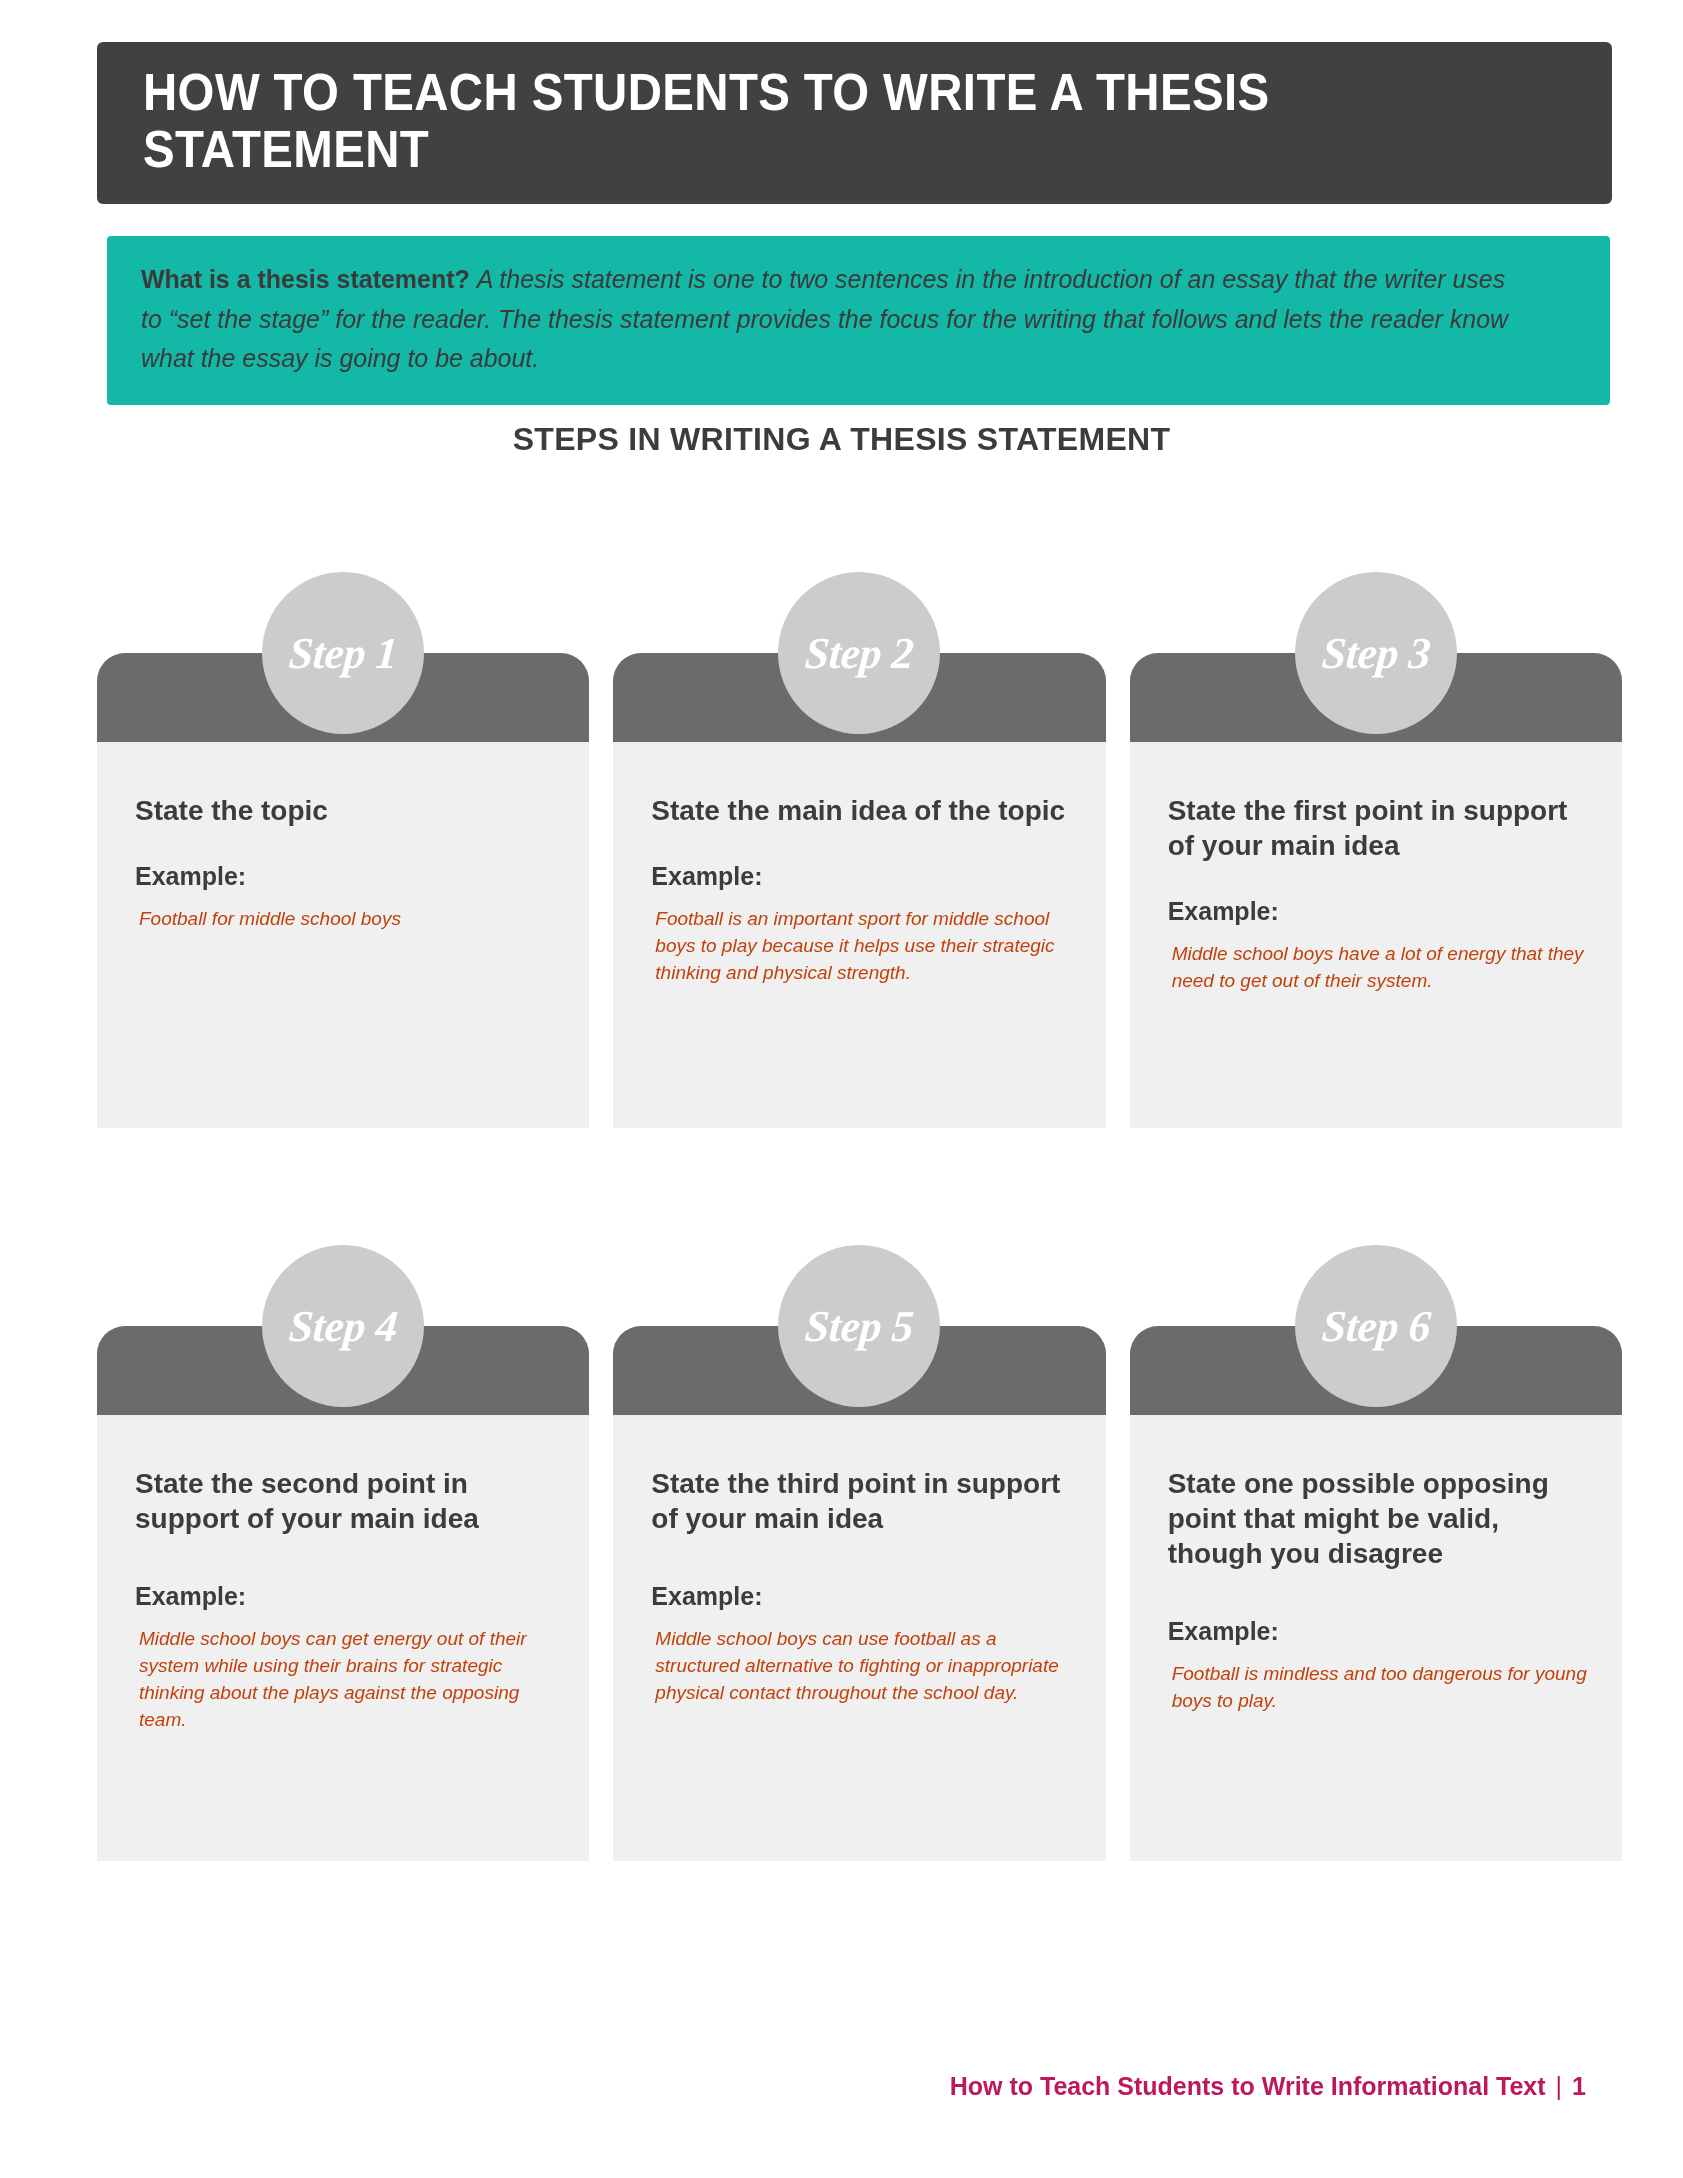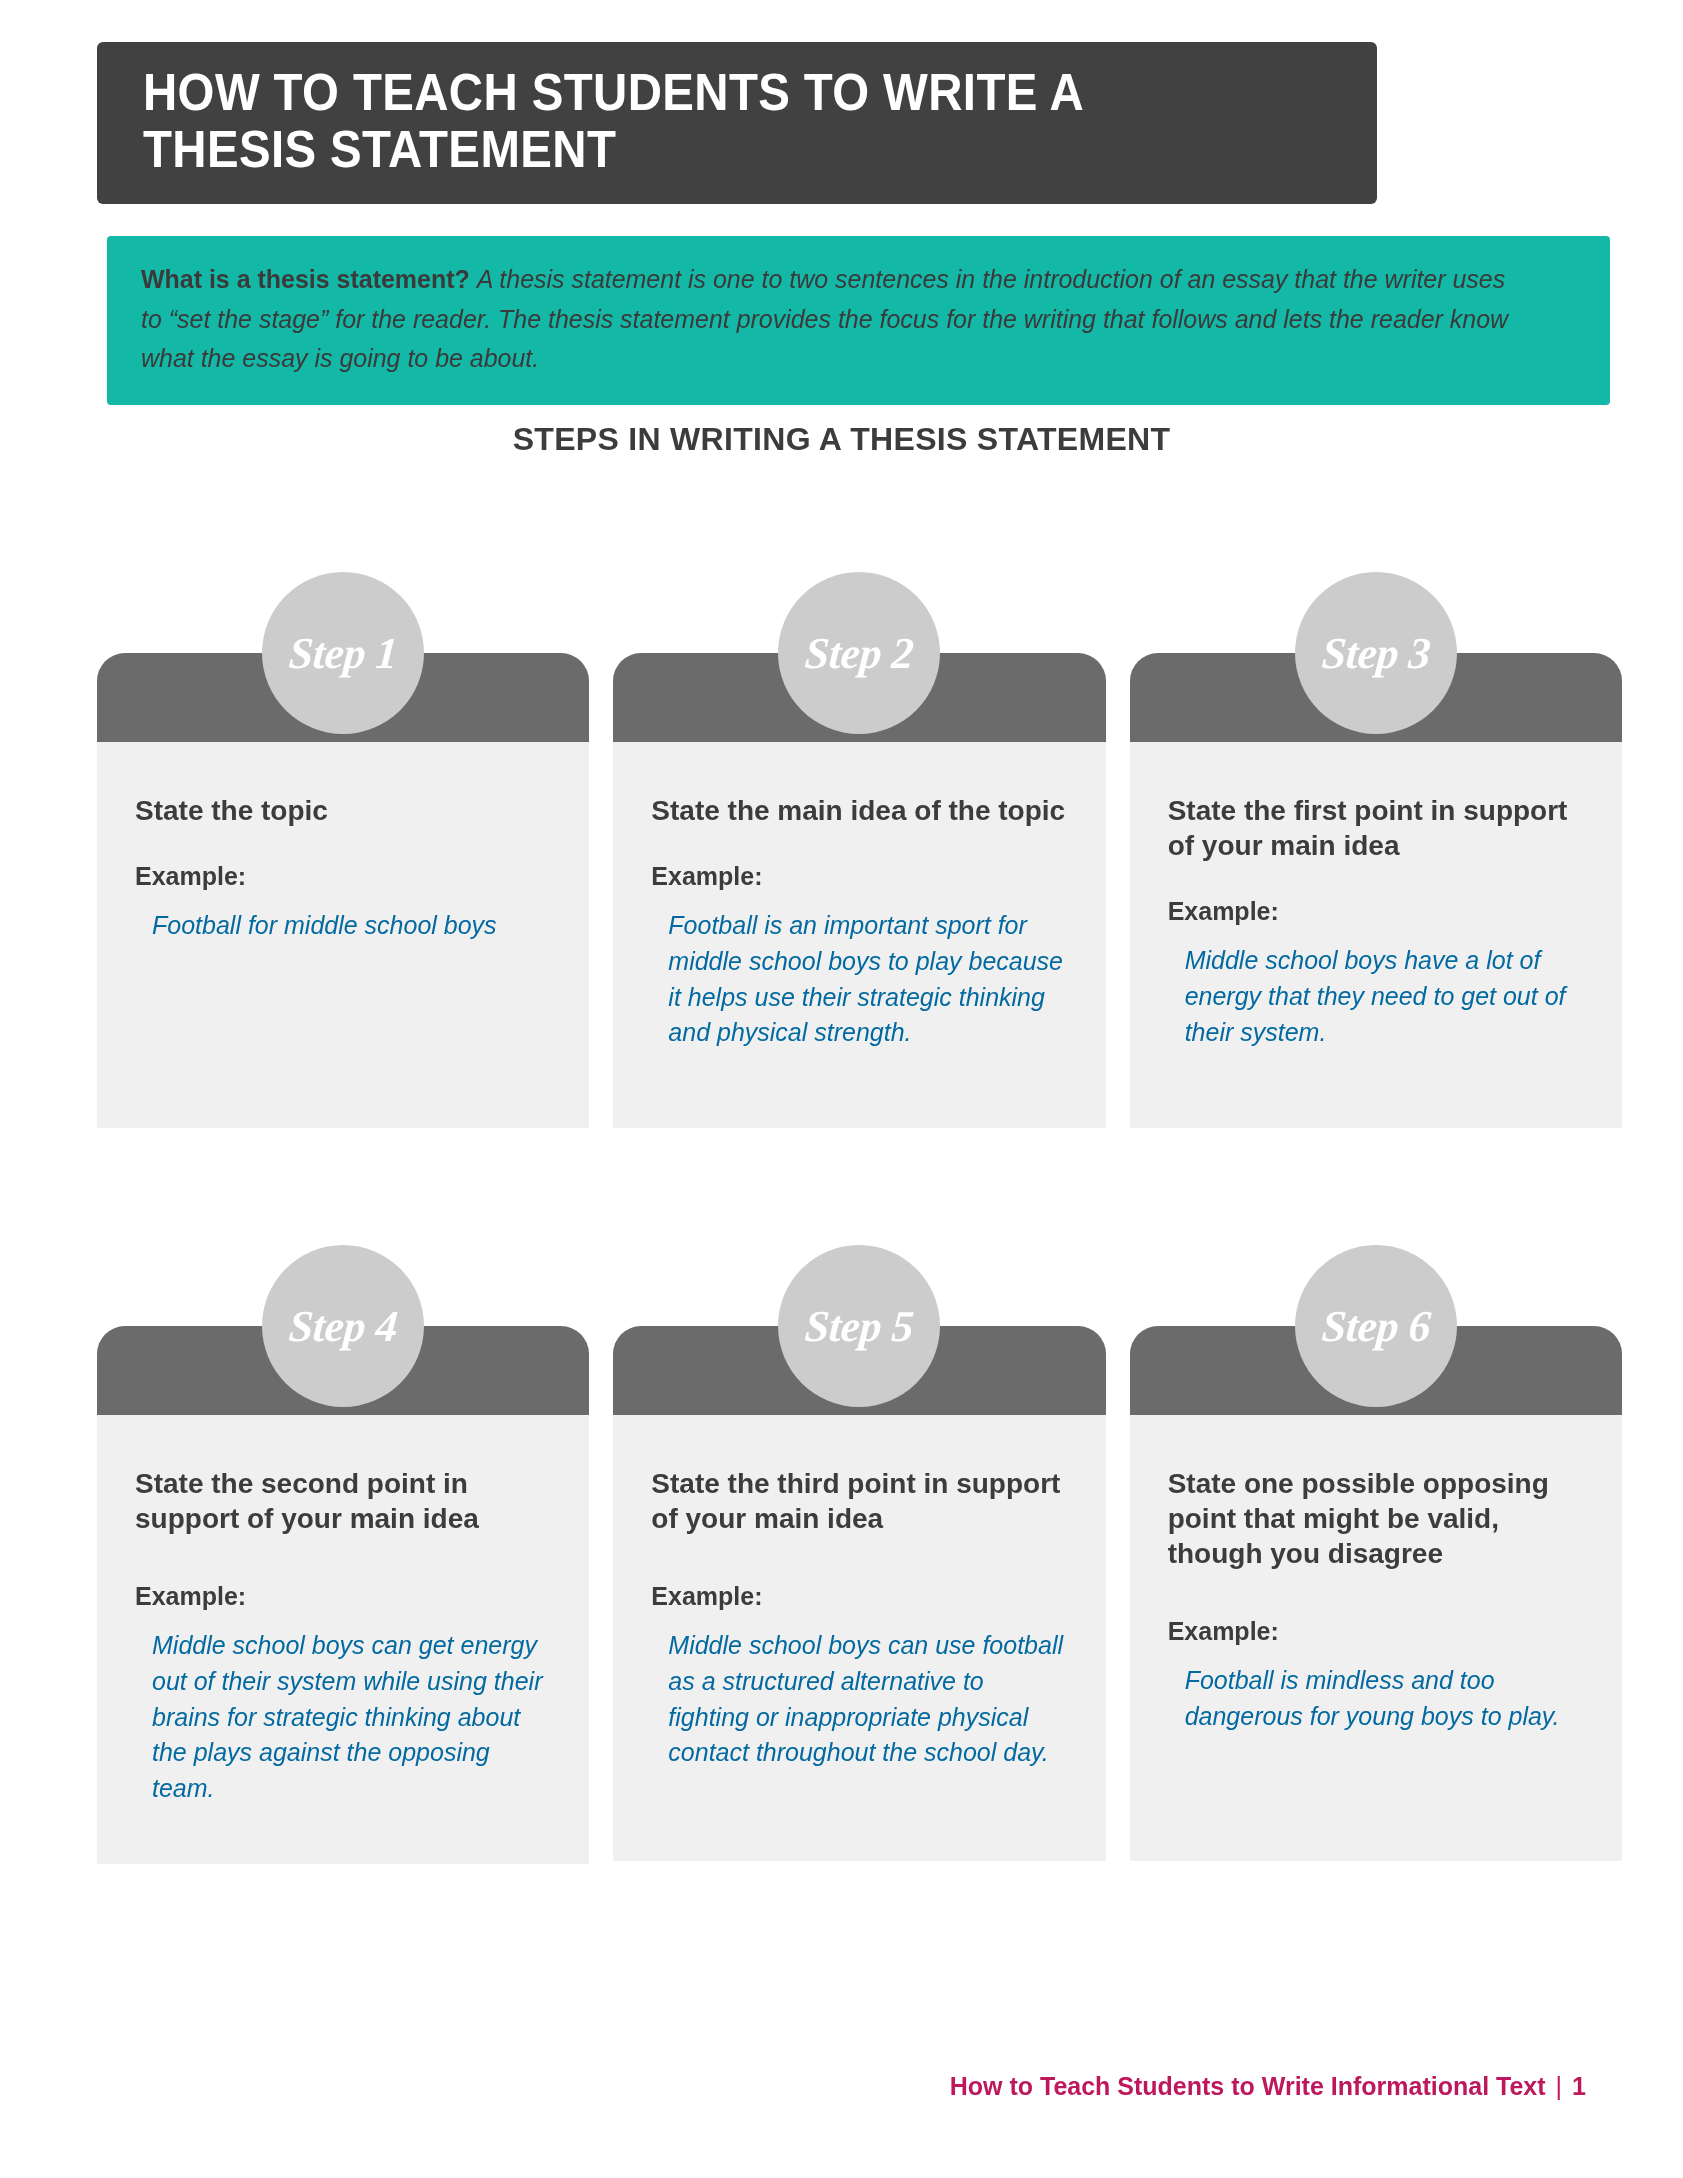--- a/index.html
+++ b/index.html
@@ -22,21 +22,21 @@
     width: 1683px;
     height: 2178px;
     background: #ffffff;
   }
 
   
   .title-bar {
     position: absolute;
     left: 97px;
     top: 42px;
-    width: 1280px;
+    width: 1515px;
     min-height: 147px;
     background: #414141;
     border-radius: 6px;
     padding: 22px 46px 26px 46px;
     display: flex;
     align-items: center;
   }
   .title-text {
     color: #ffffff;
     font-family: "Liberation Sans Narrow", "Liberation Sans", sans-serif;
@@ -153,25 +153,25 @@
     color: #3c3c3c;
     margin: 0 0 34px 0;
   }
   .example-label {
     font-size: 25px;
     font-weight: bold;
     color: #3c3c3c;
     margin: 1px 0 14px 0;
   }
   .example-text {
-    font-size: 25px;
+    font-size: 19px;
     font-style: italic;
     line-height: 1.43;
-    color: #0369a1;
-    margin: 17px;
+    color: #c2410c;
+    margin: 4px;
   }
 
   
   .row2 .card-body { min-height: 446px; }
   .row2 .card-title { margin-bottom: 46px; }
 
   
   .footer {
     position: absolute;
     right: 97px;

